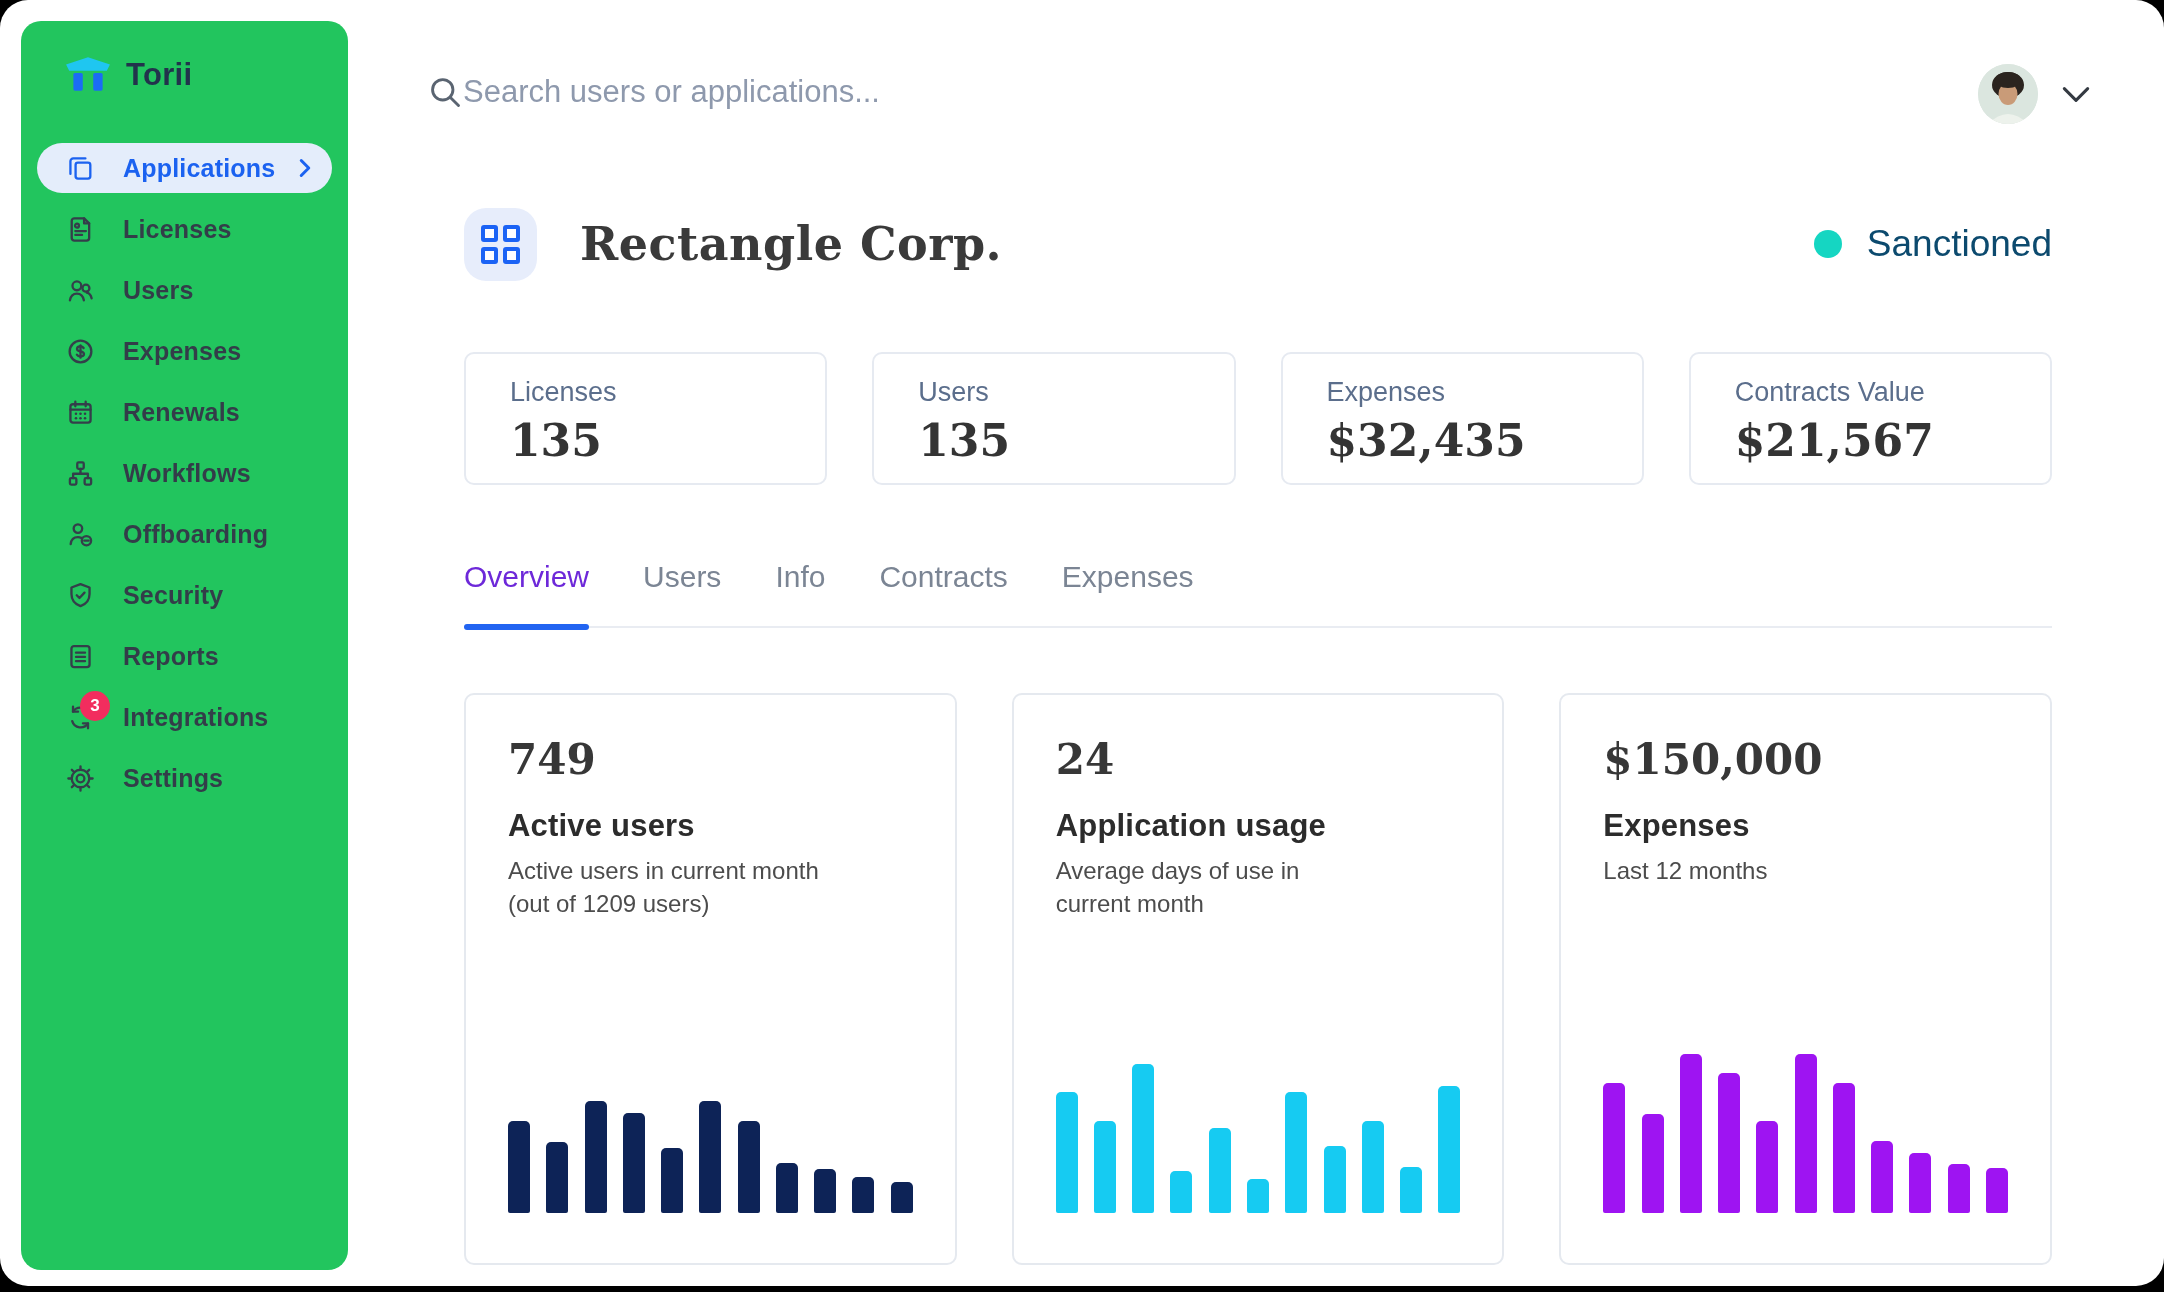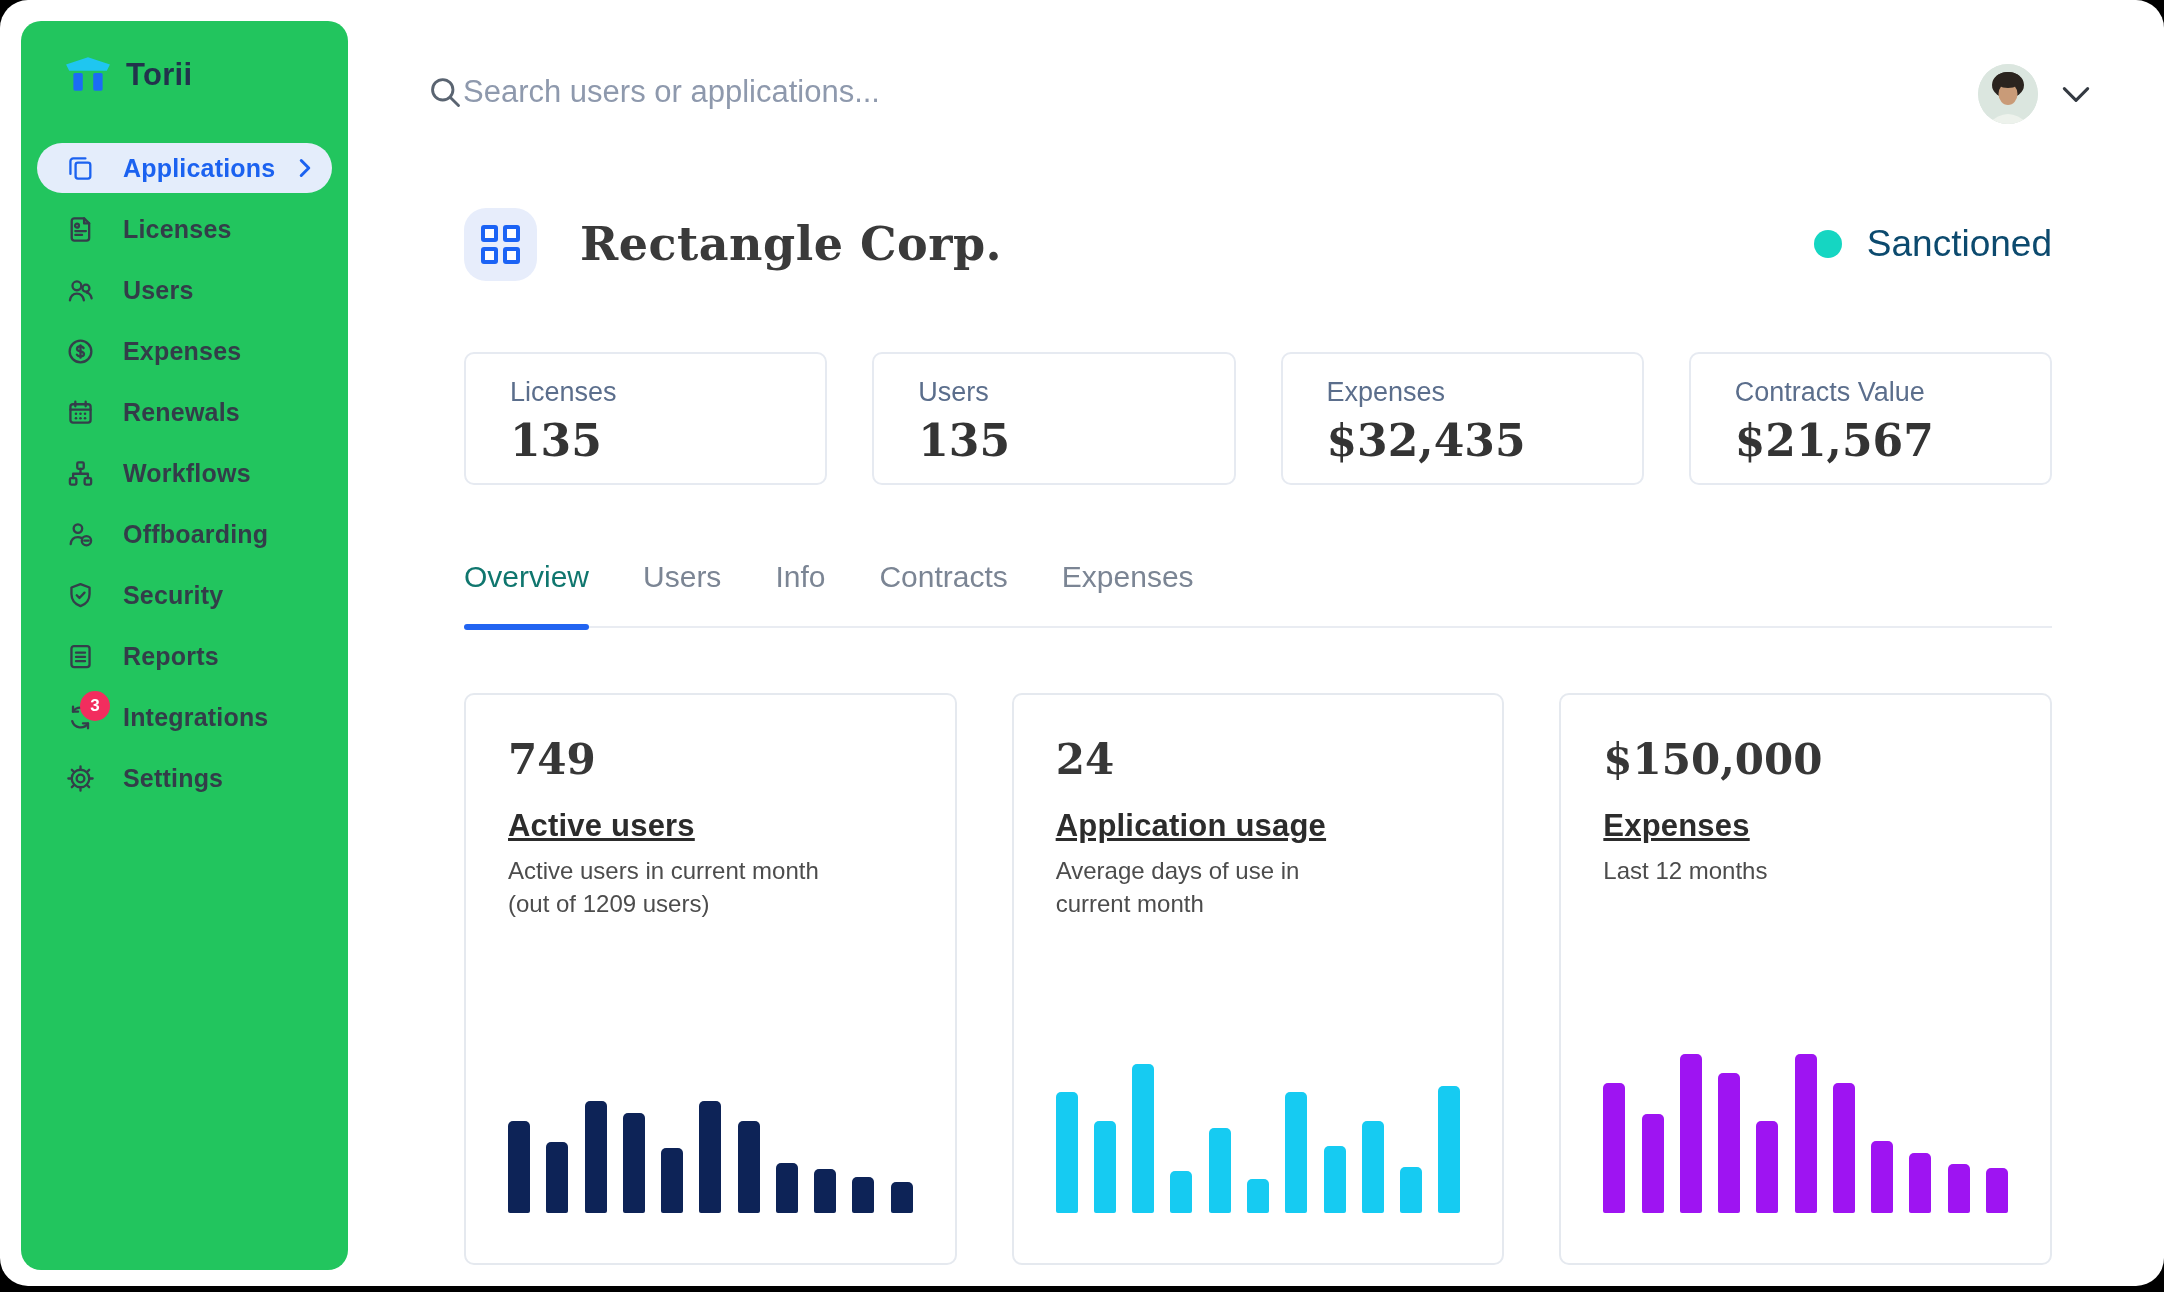--- a/index.html
+++ b/index.html
@@ -41,28 +41,28 @@
 
   
   .stats { position:absolute; left:464px; top:352px; width:1588px; display:flex; gap:45px; }
   .stat-card { flex:1; height:133px; background:#fff; border:2px solid #e6eaf1; border-radius:10px; padding:23px 0 0 44px; }
   .stat-label { font-size:27px; color:#5b6e8c; }
   .stat-value { margin-top:7px; font-family:"DejaVu Serif", serif; font-weight:700; font-size:44px; color:#343434; }
 
   
   .tabs { position:absolute; left:464px; top:560px; width:1588px; display:flex; gap:54px; border-bottom:2px solid #e9ecf2; }
   .tab { position:relative; font-size:30px; line-height:34px; padding-bottom:32px; color:#7b8594; cursor:pointer; }
-  .tab.active { color:#0f766e; }
+  .tab.active { color:#6d28d9; }
   .tab.active::after { content:""; position:absolute; left:0; right:0; bottom:-4px; height:6px; border-radius:3px; background:#2264f1; }
 
   
   .charts { position:absolute; left:464px; top:693px; width:1588px; display:flex; gap:55px; }
   .chart-card { position:relative; flex:1; height:572px; background:#fff; border:2px solid #e5e9ef; border-radius:10px; padding:40px 42px; }
   .chart-number { font-family:"DejaVu Serif", serif; font-weight:700; font-size:42px; color:#373737; }
-  .chart-heading { margin-top:24px; font-size:31px; font-weight:700; color:#2c2c2c; letter-spacing:.2px;text-decoration:underline; }
+  .chart-heading { margin-top:24px; font-size:31px; font-weight:700; color:#2c2c2c; letter-spacing:.2px; }
   .chart-sub { margin-top:10px; font-size:24px; line-height:33px; color:#4c4c4c; }
   .chart-sub span { display:block; }
   .bars { position:absolute; left:42px; right:42px; bottom:50px; height:165px; display:flex; align-items:flex-end; justify-content:space-between; }
   .bars .bar { width:22px; border-radius:5px 5px 2px 2px; }
 </style>
 </head>
 <body>
 
 <div class="window">
 

